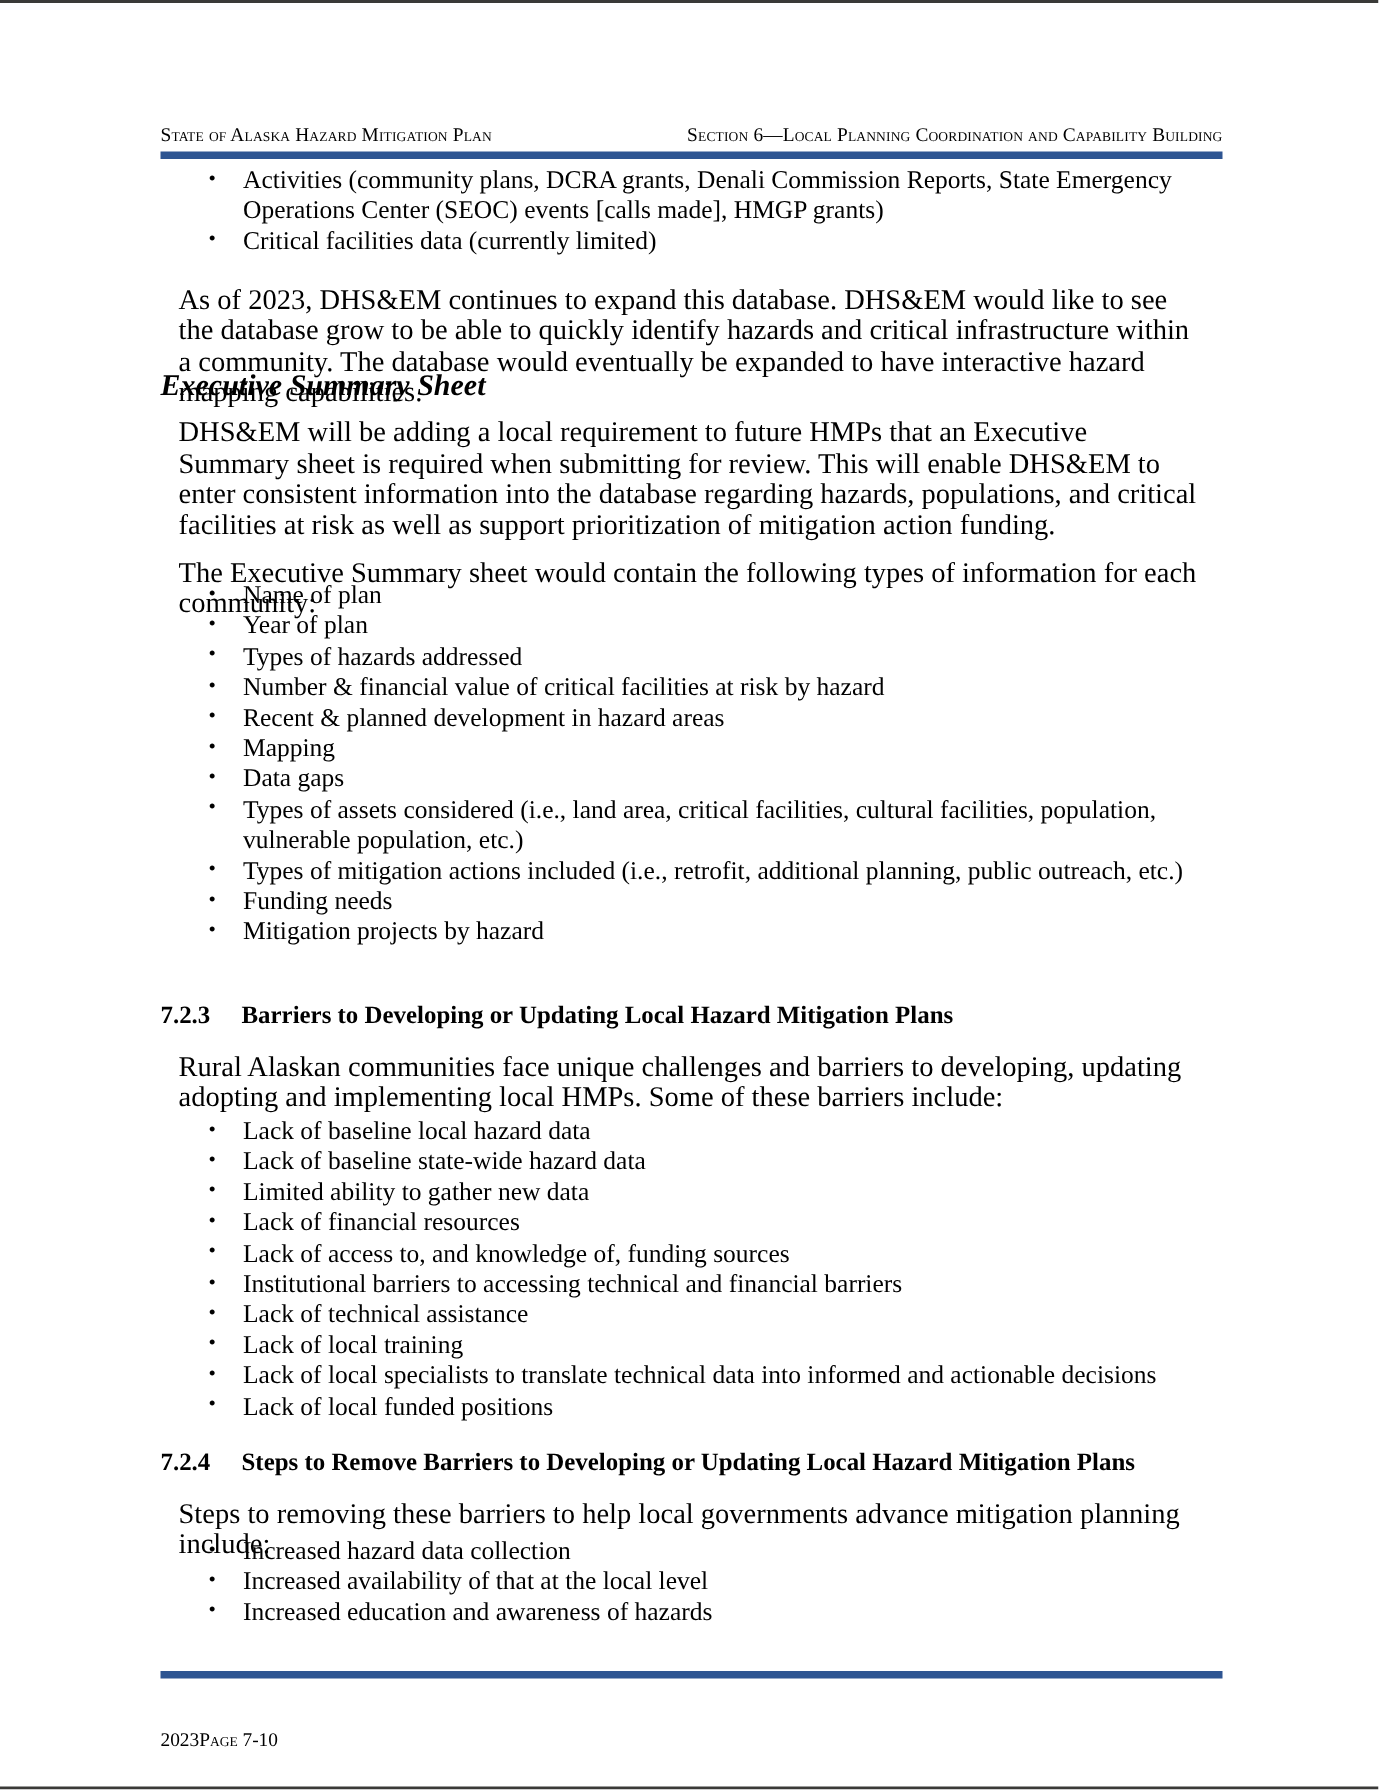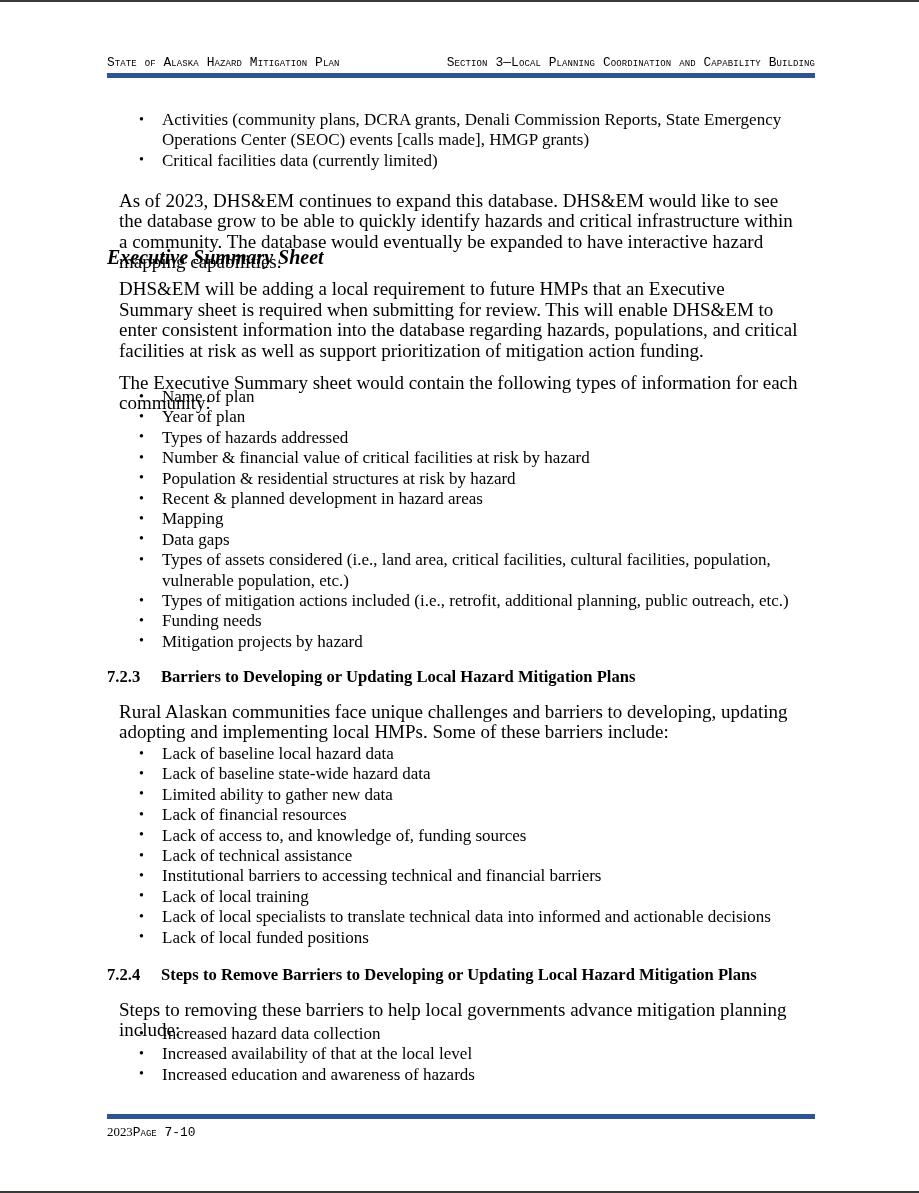--- a/index.html
+++ b/index.html
@@ -34,21 +34,22 @@
   .header-row {
     display: flex;
     justify-content: space-between;
     align-items: baseline;
     font-size: 12.6px;
     letter-spacing: 0.1px;
     white-space: nowrap;
   }
   .smallcaps {
     font-variant: small-caps;
-    font-family: Liberation Mono, monospace;
+    font-family: Liberation Serif, serif;
+    margin-top: 28px;
   }
   .header-left { font-size: 12.9px; }
   .header-right { font-size: 12.9px; }
   .rule {
     width: 708px;
     height: 5px;
     background: #2e5592;
   }
   .header .rule { margin-top: 3px; }
 
@@ -124,21 +125,21 @@
   .block { position: absolute; left: 107px; width: 708px; }
 </style>
 </head>
 <body>
 
 <div class="page">
 
   <div class="header">
     <div class="header-row">
       <span class="smallcaps header-left">State of Alaska Hazard Mitigation Plan</span>
-      <span class="smallcaps header-right">Section 3—Local Planning Coordination and Capability Building</span>
+      <span class="smallcaps header-right">Section 6—Local Planning Coordination and Capability Building</span>
     </div>
     <div class="rule"></div>
   </div>
 
   <div class="block" style="top:108px;">
     <ul class="bullets">
       <li>Activities (community plans, DCRA grants, Denali Commission Reports, State Emergency Operations Center (SEOC) events [calls made], HMGP grants)</li>
       <li>Critical facilities data (currently limited)</li>
     </ul>
   </div>
@@ -152,21 +153,20 @@
     <p class="body para-gap">DHS&amp;EM will be adding a local requirement to future HMPs that an Executive Summary sheet is required when submitting for review. This will enable DHS&amp;EM to enter consistent information into the database regarding hazards, populations, and critical facilities at risk as well as support prioritization of mitigation action funding.</p>
     <p class="body para-gap">The Executive Summary sheet would contain the following types of information for each community:</p>
   </div>
 
   <div class="block" style="top:385px;">
     <ul class="bullets">
       <li>Name of plan</li>
       <li>Year of plan</li>
       <li>Types of hazards addressed</li>
       <li>Number &amp; financial value of critical facilities at risk by hazard</li>
-      <li>Population &amp; residential structures at risk by hazard</li>
       <li>Recent &amp; planned development in hazard areas</li>
       <li>Mapping</li>
       <li>Data gaps</li>
       <li>Types of assets considered (i.e., land area, critical facilities, cultural facilities, population, vulnerable population, etc.)</li>
       <li>Types of mitigation actions included (i.e., retrofit, additional planning, public outreach, etc.)</li>
       <li>Funding needs</li>
       <li>Mitigation projects by hazard</li>
     </ul>
   </div>
 
@@ -178,22 +178,22 @@
     <p class="body" style="margin-top:15px;">Rural Alaskan communities face unique challenges and barriers to developing, updating adopting and implementing local HMPs. Some of these barriers include:</p>
   </div>
 
   <div class="block" style="top:742px;">
     <ul class="bullets">
       <li>Lack of baseline local hazard data</li>
       <li>Lack of baseline state-wide hazard data</li>
       <li>Limited ability to gather new data</li>
       <li>Lack of financial resources</li>
       <li>Lack of access to, and knowledge of, funding sources</li>
+      <li>Institutional barriers to accessing technical and financial barriers</li>
       <li>Lack of technical assistance</li>
-      <li>Institutional barriers to accessing technical and financial barriers</li>
       <li>Lack of local training</li>
       <li>Lack of local specialists to translate technical data into informed and actionable decisions</li>
       <li>Lack of local funded positions</li>
     </ul>
   </div>
 
   <div class="block" style="top:962px;">
     <h2 class="numbered">
       <span class="num">7.2.4</span>
       <span class="ttl">Steps to Remove Barriers to Developing or Updating Local Hazard Mitigation Plans</span>

